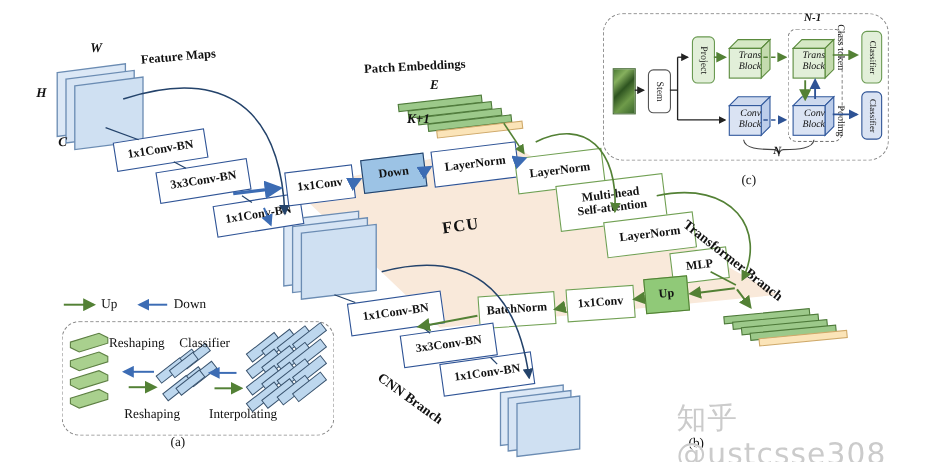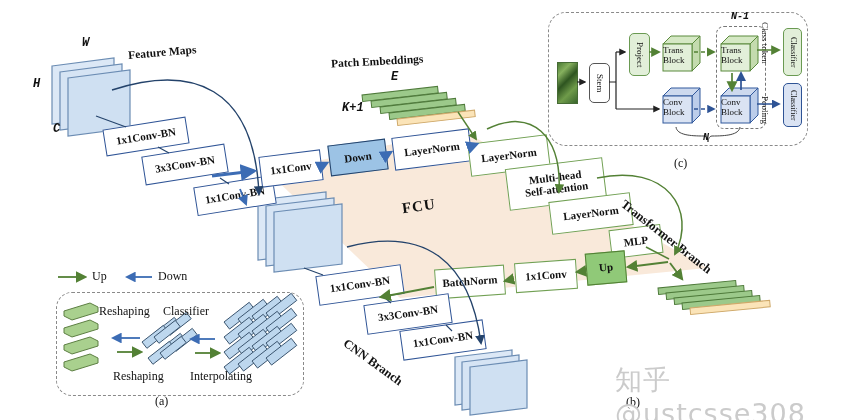--- a/index.html
+++ b/index.html
@@ -7,27 +7,27 @@
          font-family:"Liberation Serif","DejaVu Serif",serif;color:#111;}
   svg{position:absolute;left:0;top:0;pointer-events:none;}
   .box{position:absolute;display:flex;align-items:center;justify-content:center;
        background:#fff;border:1.4px solid #2f5496;text-align:center;
        font-weight:bold;font-size:11px;line-height:1.08;z-index:3;}
   .b-navy{border-color:#2f5496;}
   .b-green{border-color:#71a053;}
   .fill-down{background:#9cc3e5;border-color:#24436b;}
   .fill-up{background:#90c978;border-color:#538135;}
   .lbl{position:absolute;z-index:4;white-space:nowrap;}
-  .ital{font-style:italic;font-weight:600;font-family:Liberation Mono, monospace;}
+  .ital{font-style:italic;font-weight:600;}
   .vtext{writing-mode:vertical-rl;text-orientation:mixed;}
   .cbox{position:absolute;display:flex;align-items:center;justify-content:center;
         z-index:3;font-size:9px;line-height:1.1;text-align:center;}
   .rounded{border-radius:5px;}
   .dashedbox{position:absolute;border:1.3px dashed #8a8a8a;z-index:1;}
-  .blocktxt{position:absolute;z-index:4;font-size:9px;line-height:1.15;text-align:left;}
+  .blocktxt{position:absolute;z-index:4;font-size:9px;line-height:1.15;text-align:right;font-style:italic;}
   .wm{position:absolute;z-index:6;font-family:"DejaVu Sans","Liberation Sans",sans-serif;
       color:#cbcbcb;font-size:27px;letter-spacing:1px;text-shadow:1px 1px 0 #fff;}
 </style>
 </head>
 <body>
 
 <div id="stage">
 
   <svg width="855" height="420" style="z-index:0">
 
@@ -185,21 +185,21 @@
       <span>1x1Conv-BN</span>
     </div>
 
   <div class="lbl ital" style="left:82px;top:36px;font-size:12px;">W</div>
   <div class="lbl ital" style="left:33px;top:77px;font-size:12px;">H</div>
   <div class="lbl ital" style="left:53px;top:122px;font-size:12px;">C</div>
   <div class="lbl" style="left:128px;top:46px;font-size:11.5px;font-weight:bold;transform:rotate(-5deg);">Feature Maps</div>
 
   <div class="lbl" style="left:331px;top:55px;font-size:11.5px;font-weight:bold;transform:rotate(-3deg);">Patch Embeddings</div>
   <div class="lbl ital" style="left:391px;top:70px;font-size:12px;">E</div>
-  <div class="lbl ital" style="left:342px;top:101px;font-size:12px;">K+1</div>
+  <div class="lbl ital" style="left:370px;top:101px;font-size:12px;">K+1</div>
 
   <div class="lbl" style="left:402px;top:198px;font-size:15px;font-weight:bold;letter-spacing:1px;transform:rotate(-8deg);">FCU</div>
 
   <div class="lbl" style="left:627px;top:197px;font-size:12.5px;font-weight:bold;transform:rotate(38deg);transform-origin:left top;">Transformer Branch</div>
   <div class="lbl" style="left:349px;top:336px;font-size:12.5px;font-weight:bold;transform:rotate(36deg);transform-origin:left top;">CNN Branch</div>
 
   <div class="lbl" style="left:626px;top:395px;font-size:12px;">(b)</div>
 
   <div class="lbl" style="left:92px;top:269px;font-size:12px;">Up</div>
   <div class="lbl" style="left:158px;top:269px;font-size:12px;">Down</div>

